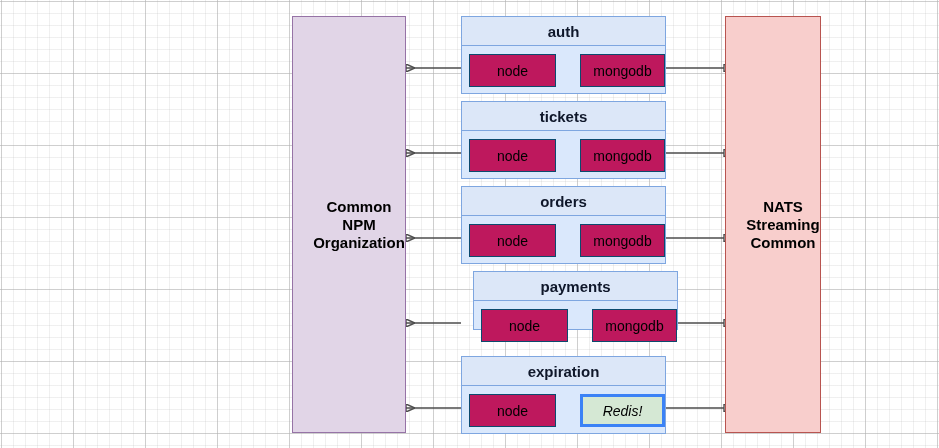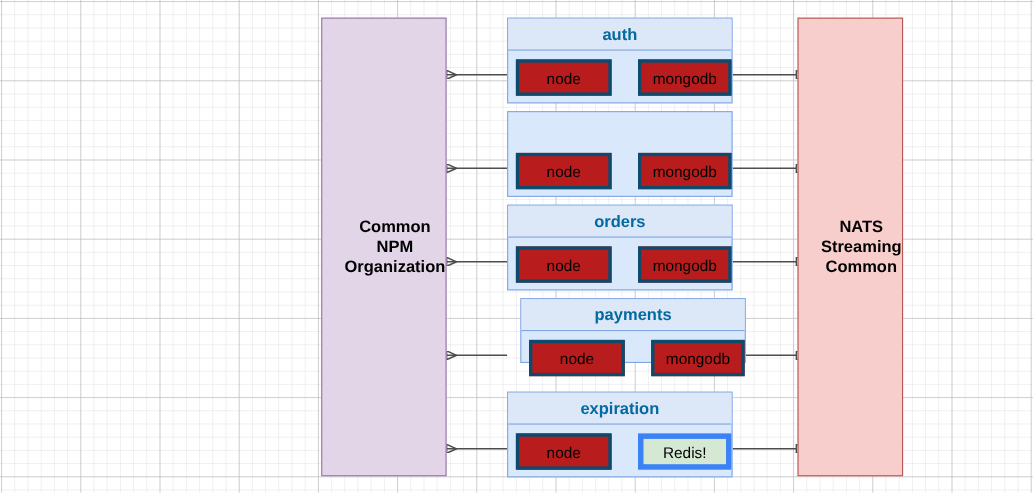--- a/index.html
+++ b/index.html
@@ -62,45 +62,46 @@
     right: 0;
     height: 29px;
     display: flex;
     align-items: center;
     justify-content: center;
     background: #dce7f8;
     border-bottom: 1px solid #7ea6e0;
     box-sizing: border-box;
     font-weight: bold;
     font-size: 15px;
-    color: #0369a1;
+    color: #0f172a;
   }
   .group-body {
     position: absolute;
     left: 0;
     right: 0;
     top: 29px;
     bottom: 0;
   }
 
   
   .leafbox {
     position: absolute;
     display: flex;
     align-items: center;
     justify-content: center;
     box-sizing: border-box;
     font-size: 14px;
     color: #000000;
-    background: #b91c1c;
-    border: 3px solid #0c4a6e;
+    background: #be185d;
+    border: 1px solid #0c4a6e;
   }
   .leafbox.green {
     background: #d5e8d4;
-    border: 5px solid #3b82f6;
+    border: 3px solid #3b82f6;
+    font-style: italic;
   }
 
   
   .client-group {
     background: #dae8fc;
     border: 1px solid #7ea6e0;
     box-sizing: border-box;
   }
 
   
@@ -173,20 +174,21 @@
 
   <div class="node group" style="left:461px; top:16px; width:205px; height:78px;">
     <div class="group-title">auth</div>
     <div class="group-body">
       <div class="leafbox" style="left:7px; top:8px; width:87px; height:33px;">node</div>
       <div class="leafbox" style="left:118px; top:8px; width:85px; height:33px;">mongodb</div>
     </div>
   </div>
 
   <div class="node group" style="left:461px; top:101px; width:205px; height:78px;">
+    <div class="group-title">tickets</div>
     <div class="group-body">
       <div class="leafbox" style="left:7px; top:8px; width:87px; height:33px;">node</div>
       <div class="leafbox" style="left:118px; top:8px; width:85px; height:33px;">mongodb</div>
     </div>
   </div>
 
   <div class="node group" style="left:461px; top:186px; width:205px; height:78px;">
     <div class="group-title">orders</div>
     <div class="group-body">
       <div class="leafbox" style="left:7px; top:8px; width:87px; height:33px;">node</div>

